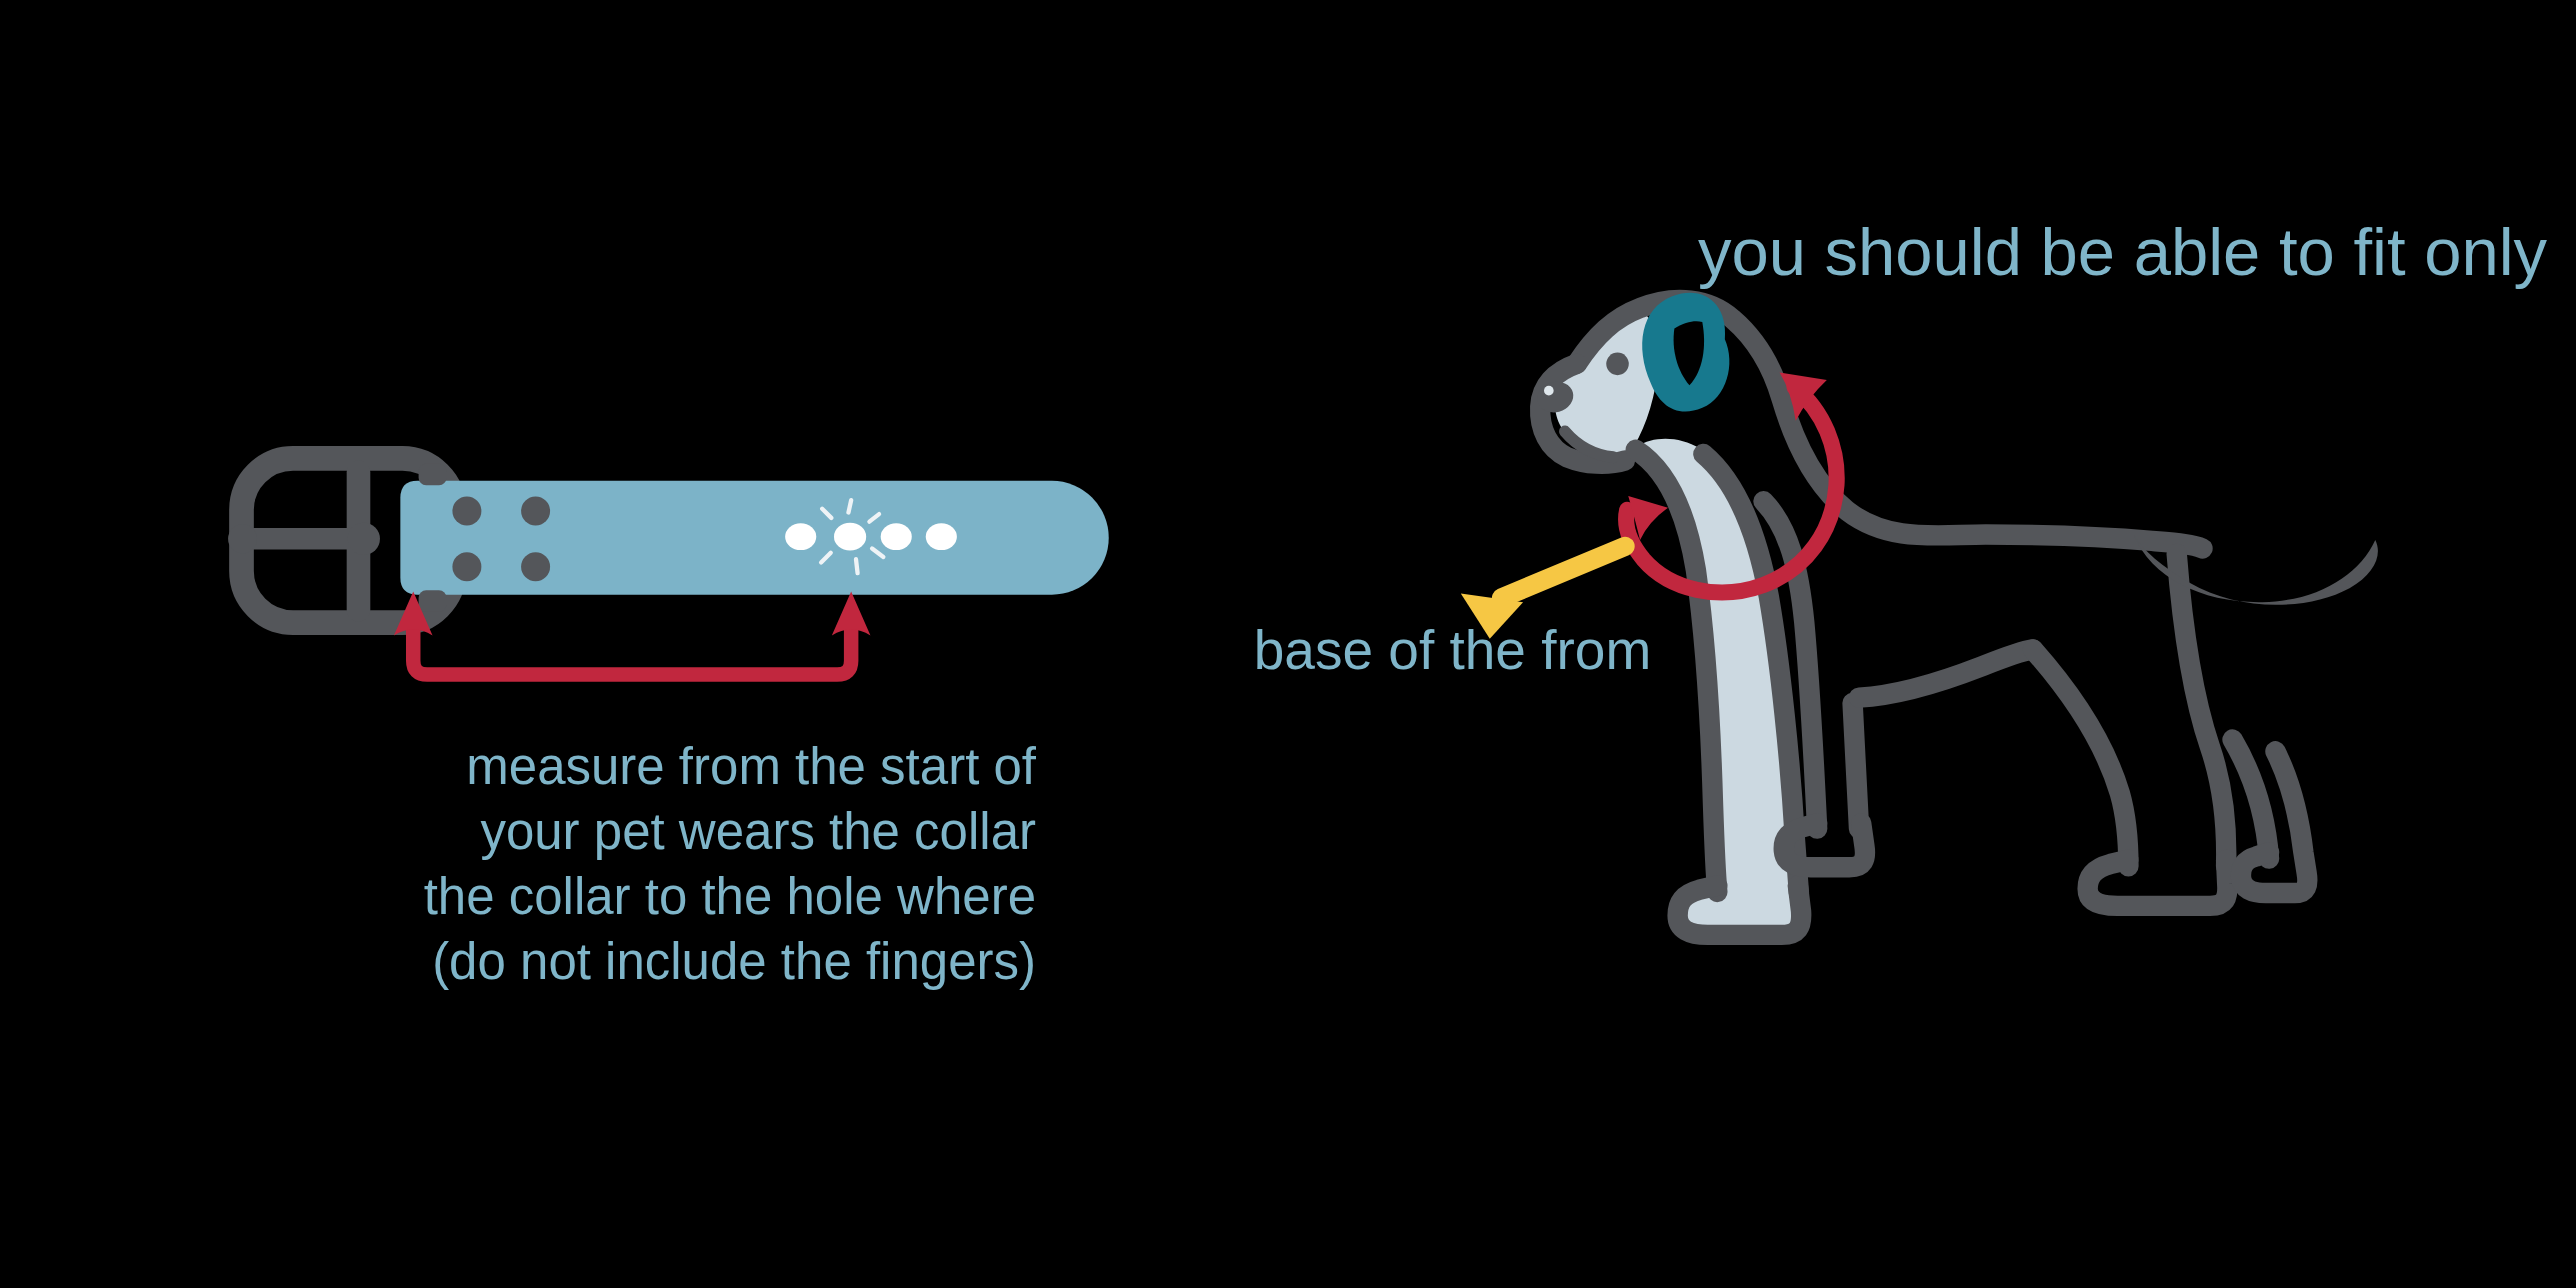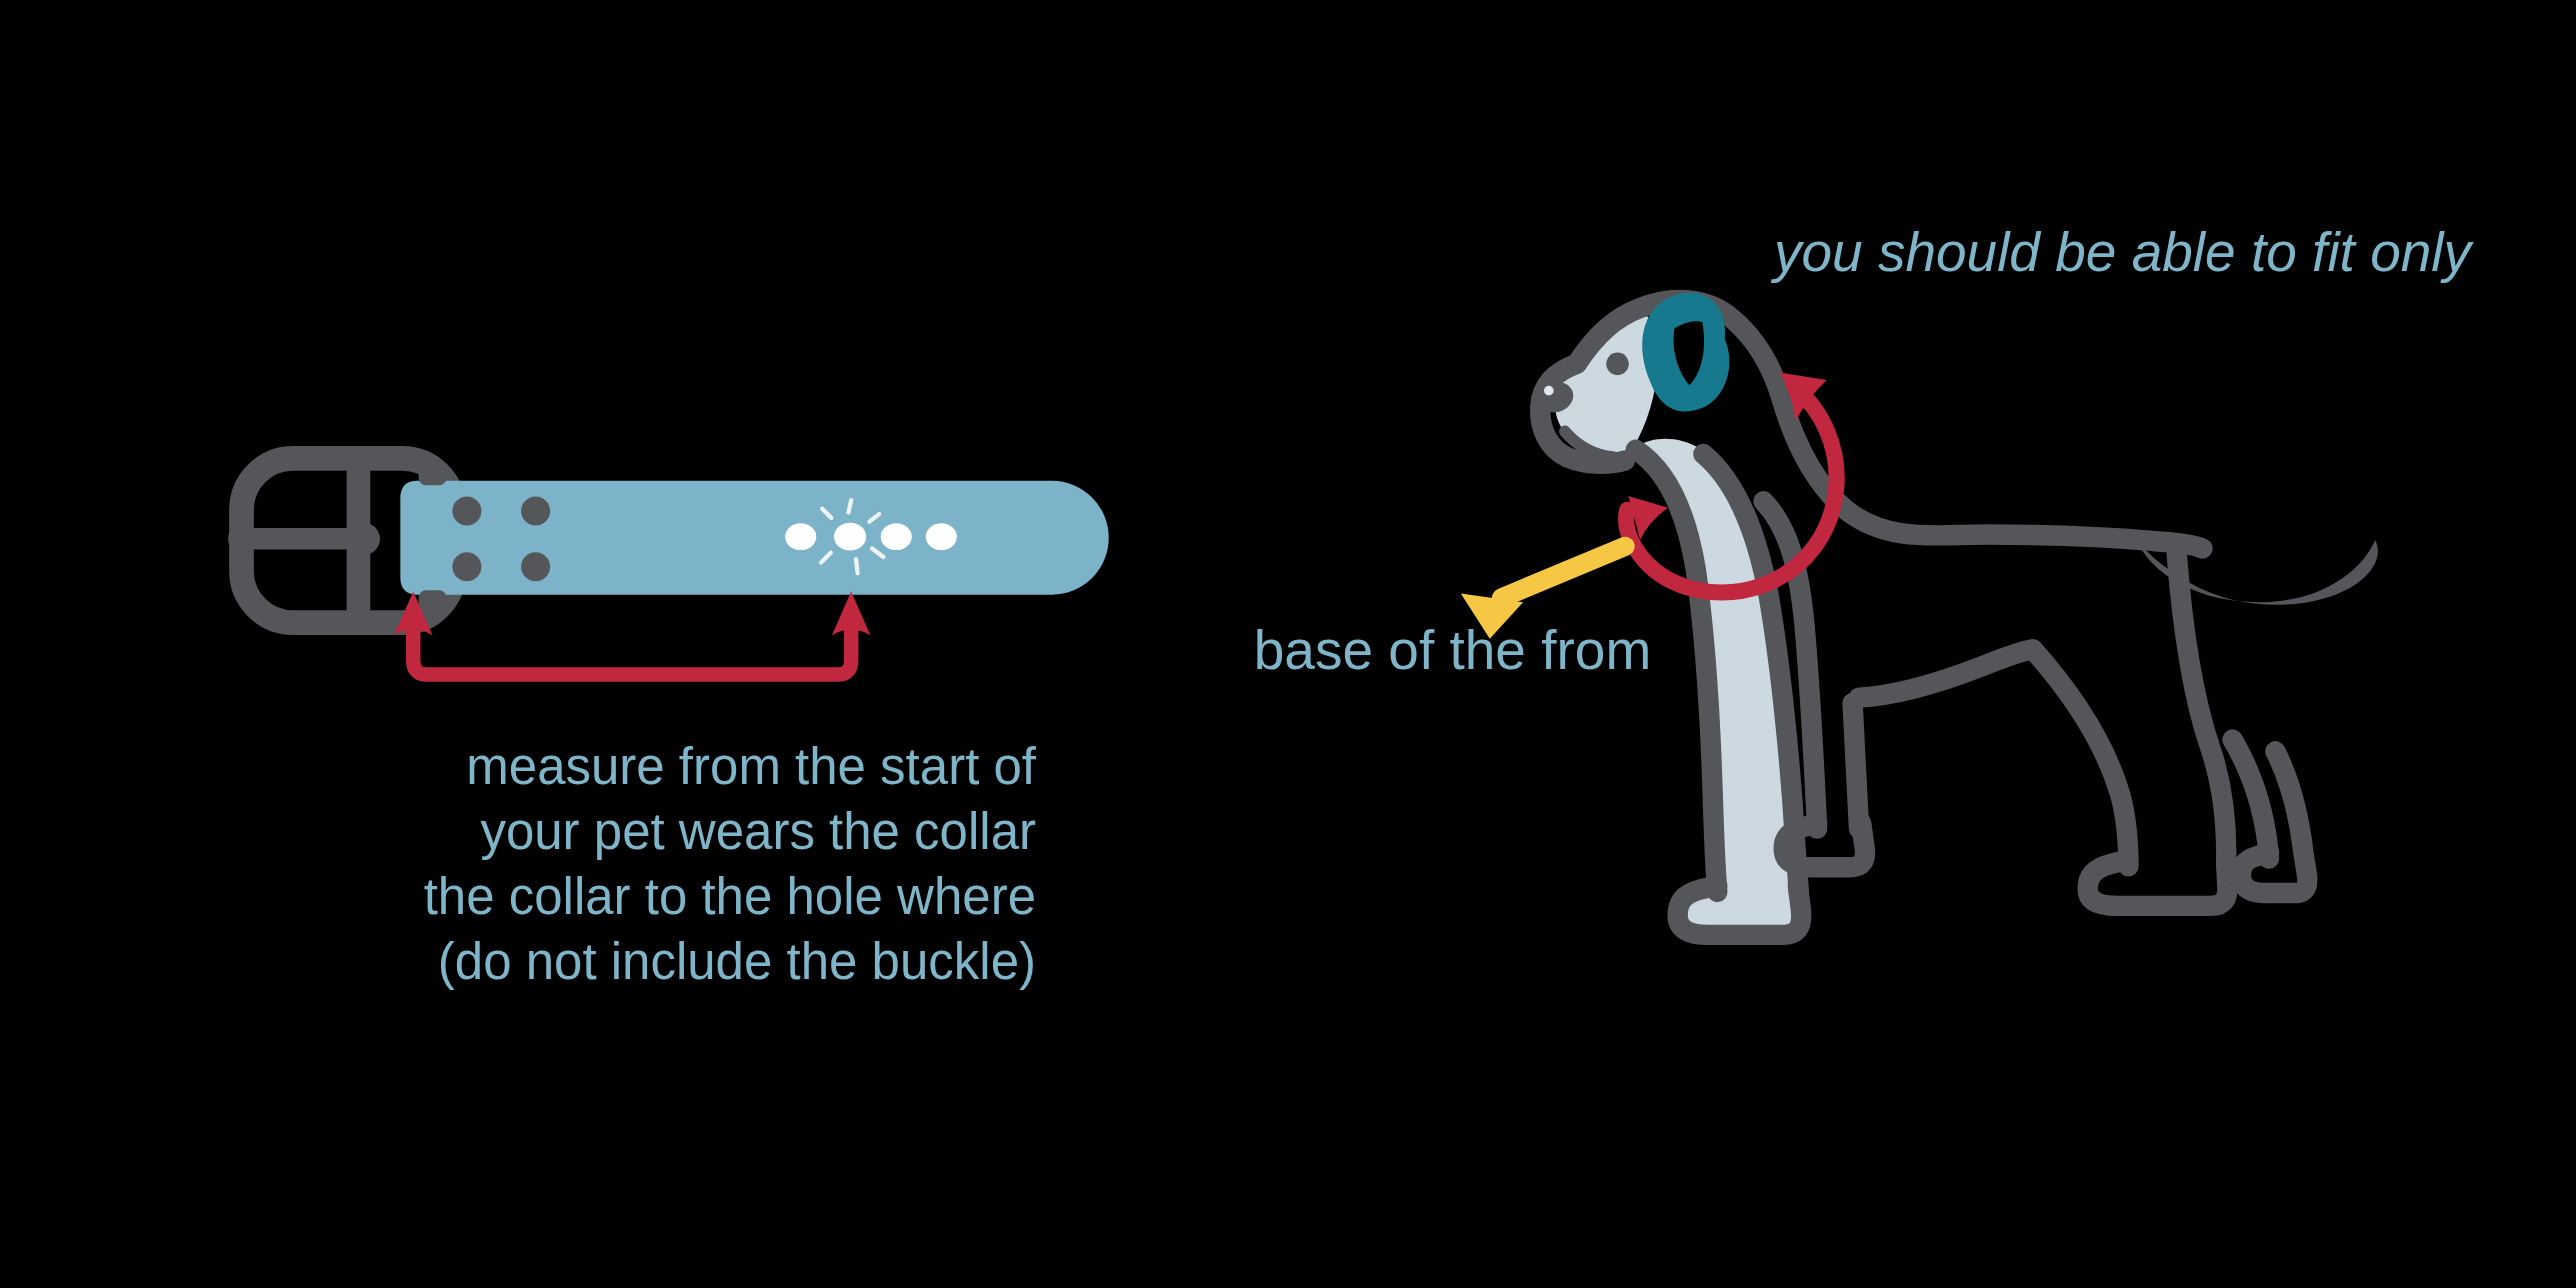--- a/index.html
+++ b/index.html
@@ -8,21 +8,21 @@
     background:var(--background,#000);
     font-family:"Liberation Sans", sans-serif;
   }
   .gfx{position:absolute;left:0;top:0;width:100%;height:100%;}
   .caption{
     position:absolute;color:var(--caption-blue,#7fb5c9);
     text-align:center;font-weight:400;letter-spacing:0;
   }
   .caption div{white-space:nowrap;}
   .left-caption{left:231px;top:734px;width:805px;font-size:51px;line-height:65px;text-align:right;}
-  .fit-caption{left:1693px;top:215px;width:859px;font-size:55px;line-height:74px;font-style:italic;}
+  .fit-caption{left:1693px;top:215px;width:859px;font-size:67px;line-height:74px;}
   .neck-label{left:1184px;top:618px;width:537px;font-size:55px;}
   
   .ol{fill:none;stroke:var(--outline-gray);stroke-width:38;stroke-linecap:round;stroke-linejoin:round;}
   .ol-thin{fill:none;stroke:var(--outline-gray);stroke-width:22;stroke-linecap:round;}
   .gray-fill{fill:var(--outline-gray);}
   .light-fill{fill:var(--light-gray);}
   .teal-fill{fill:var(--ear-teal);}
   .black-fill{fill:var(--background);}
   .strap-fill{fill:var(--strap-blue);}
   .hole{fill:var(--hole-white);}
@@ -141,21 +141,21 @@
         <line class="yellow-stroke" x1="3028" y1="1018" x2="2798" y2="1114"></line>
         <path class="yellow-fill" d="M 2722 1106 L 2838 1122 L 2776 1190 Z"></path>
       </g>
     </g>
   </svg>
 
   <div class="caption left-caption">
     <div>measure from the start of</div>
     <div>your pet wears the collar</div>
     <div>the collar to the hole where</div>
-    <div>(do not include the buckle)</div>
+    <div>(do not include the fingers)</div>
   </div>
 
   <div class="caption fit-caption">
     <div>you should be able to fit only</div>
   </div>
 
   <div class="caption neck-label">
     <div>base of the from</div>
   </div>
 

